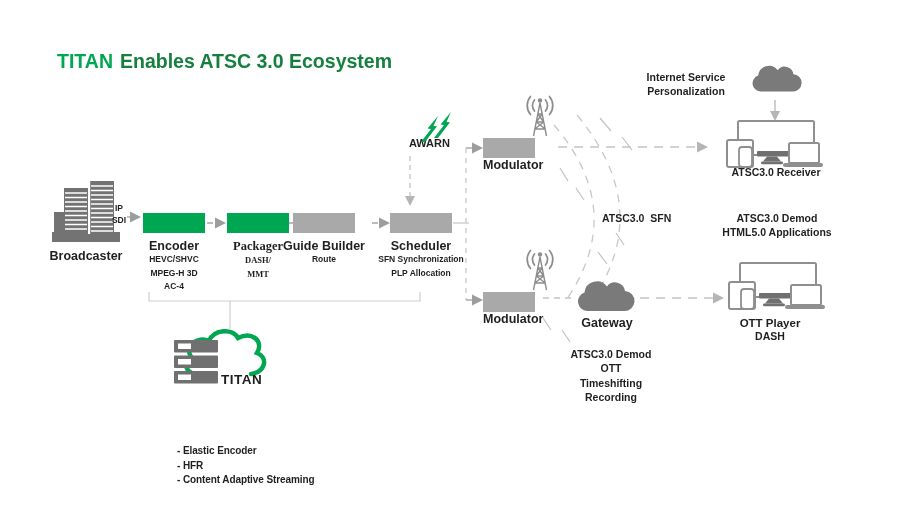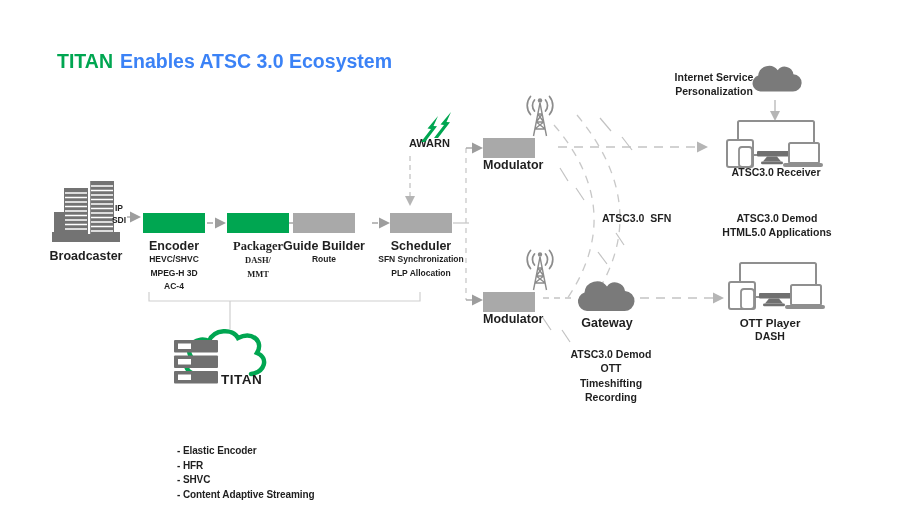--- a/index.html
+++ b/index.html
@@ -1,21 +1,21 @@
 <!DOCTYPE html>
 <html><head>
 <meta charset="utf-8">
 <style>
   html,body{margin:0;padding:0;background:#fff;}
   .canvas{position:relative;width:900px;height:511px;background:#ffffff;
           font-family:"Liberation Sans", sans-serif;color:#1f1f1f;overflow:hidden;}
   .abs{position:absolute;}
   .title{top:50px;left:57px;font-size:19.5px;font-weight:bold;letter-spacing:0;}
   .title .brand{color:#00A651;}
-  .title .rest{color:#3b82f6;margin-left:7px;}
+  .title .rest{color:#15803d;margin-left:7px;}
   .node{position:absolute;top:213px;width:122px;display:flex;flex-direction:column;align-items:center;}
   .box{width:62px;height:20px;}
   .green{background:#00A651;}
   .gray{background:#A9A9A9;}
   .nlabel{margin-top:6px;font-size:12.5px;font-weight:bold;white-space:nowrap;}
   .subs{margin-top:0;font-size:8.5px;font-weight:bold;line-height:13.5px;text-align:center;white-space:nowrap;}
   .modnode{position:absolute;width:90px;}
   .modnode .box{width:52px;}
   .modnode .nlabel{margin-top:0;}
   .smlbl{font-size:8.5px;font-weight:bold;line-height:11.5px;text-align:center;}
@@ -161,21 +161,21 @@
     <div class="nlabel">Modulator</div>
   </div>
 
   <svg class="abs" style="left:574px;top:277px;" width="62" height="38" viewBox="0 0 62 38">
     <path d="M13 34 A9.5 9.5 0 0 1 10.5 15.5 A12.5 12.5 0 0 1 33 9.5 A10 10 0 0 1 51 14 A9 9 0 0 1 50 34 Z" fill="#7a7a7a"></path>
   </svg>
   <div class="abs ctr lbl" style="left:572px;top:316px;width:70px;">Gateway</div>
 
   <div class="abs" style="left:602px;top:212px;font-size:10.5px;font-weight:bold;white-space:pre;">ATSC3.0  SFN</div>
 
-  <div class="abs note" style="left:658px;top:70px;width:112px;">
+  <div class="abs note" style="left:630px;top:70px;width:112px;">
     <div>Internet Service</div>
     <div>Personalization</div>
   </div>
   <svg class="abs" style="left:749px;top:62px;" width="54" height="33" viewBox="0 0 62 38">
     <path d="M13 34 A9.5 9.5 0 0 1 10.5 15.5 A12.5 12.5 0 0 1 33 9.5 A10 10 0 0 1 51 14 A9 9 0 0 1 50 34 Z" fill="#7a7a7a"></path>
   </svg>
 
   <svg class="abs" style="left:726px;top:120px;" width="98" height="48" viewBox="0 0 98 48">
     <rect x="12" y="1" width="76" height="34" rx="1.5" fill="none" stroke="#8f8f8f" stroke-width="2"></rect>
     <rect x="1" y="20" width="26" height="27" rx="2" fill="#fff" stroke="#8f8f8f" stroke-width="2"></rect>
@@ -225,17 +225,16 @@
       <rect x="6" y="29.5" width="44" height="12.5" rx="1" fill="#707070"></rect>
         <rect x="10" y="33" width="13" height="5.5" fill="#fff"></rect>
       <rect x="6" y="45" width="44" height="12.5" rx="1" fill="#707070"></rect>
         <rect x="10" y="48.5" width="13" height="5.5" fill="#fff"></rect>
     </g>
     <text x="53" y="58" font-size="13.5" font-weight="bold" fill="#1d1d1d" letter-spacing="0.5">TITAN</text>
   </svg>
   <div class="abs bullets" style="left:177px;top:399px;margin-top:45px;">
     <div>- Elastic Encoder</div>
     <div>- HFR</div>
-    <div>- SHVC</div>
     <div>- Content Adaptive Streaming</div>
   </div>
 
 </div>
 
 </body></html>

